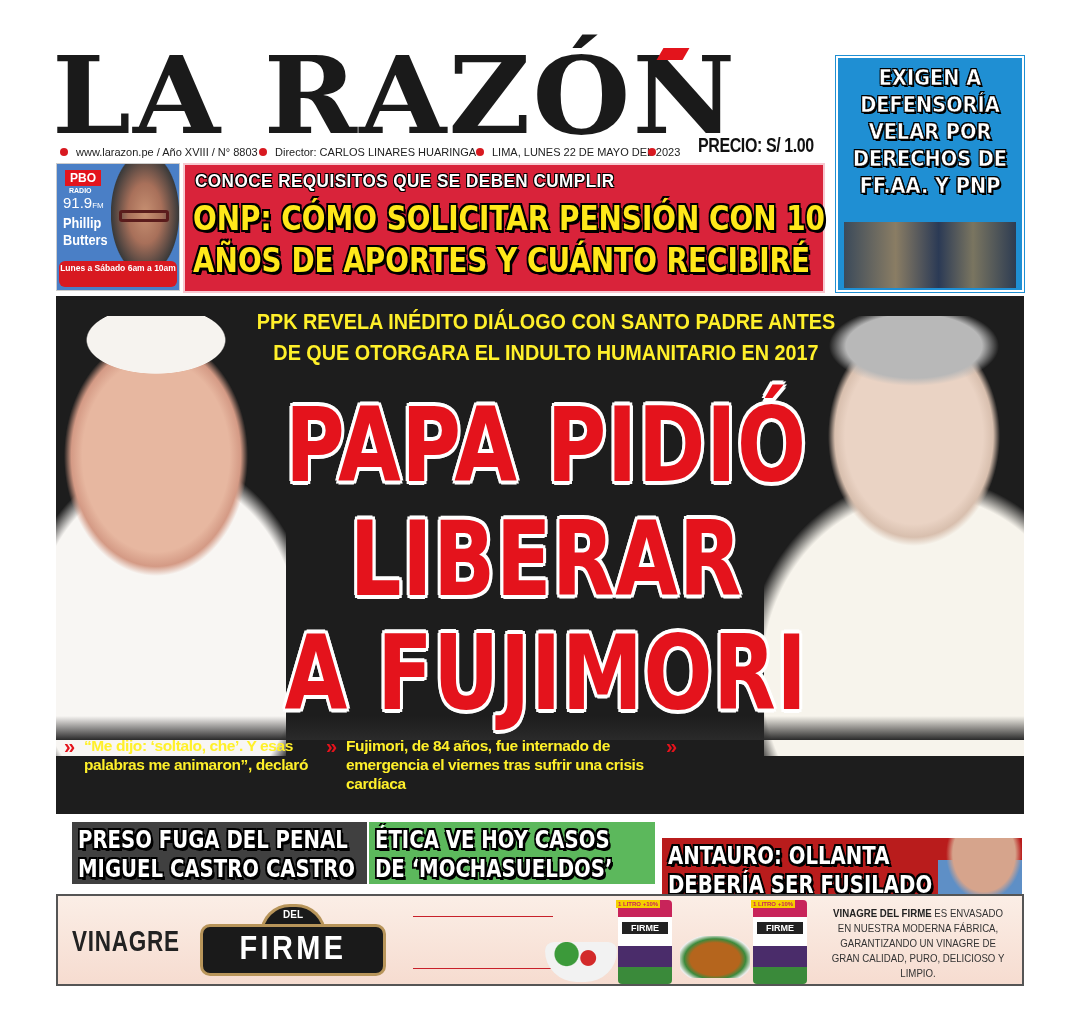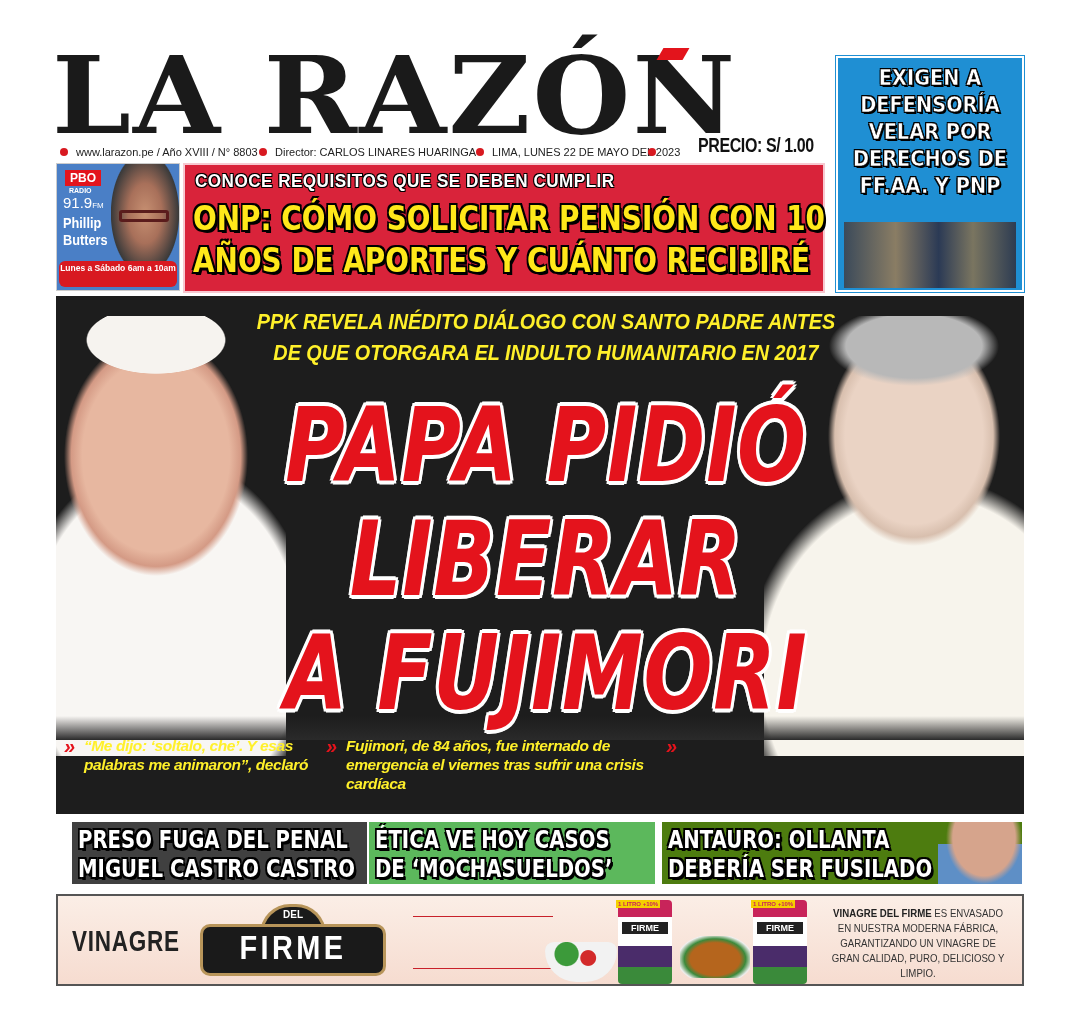--- a/index.html
+++ b/index.html
@@ -61,21 +61,21 @@
     text-shadow: 1px 1px 0 #000, -1px -1px 0 #000, 1px -1px 0 #000, -1px 1px 0 #000;
   }
   .red-box .headline {
     position: absolute; left: 8px; top: 32px; width: 630px;
     font-family: "DejaVu Sans", sans-serif; font-weight: 900; font-size: 34px; line-height: 42px;
     color: #ffe81a; white-space: nowrap; transform: scaleX(0.82); transform-origin: left top;
     text-shadow: 2px 2px 0 #000, -2px -2px 0 #000, 2px -2px 0 #000, -2px 2px 0 #000, 3px 3px 0 #000;
   }
 
   
-  .main-panel { left: 56px; top: 296px; width: 968px; height: 518px; background: #1d1d1d; overflow: hidden; font-style: italic; }
+  .main-panel { left: 56px; top: 296px; width: 968px; height: 518px; background: #1d1d1d; overflow: hidden; }
   .pope {
     position: absolute; left: 0; top: 20px; width: 230px; height: 440px;
     background:
       radial-gradient(ellipse 70px 34px at 100px 24px, #f6f3ef 0 98%, transparent 100%),
       radial-gradient(ellipse 92px 120px at 100px 140px, #e7b7a0 0 80%, #d49a85 92%, transparent 100%),
       radial-gradient(ellipse 150px 190px at 110px 330px, #f8f6f3 0 90%, transparent 100%);
   }
   .fujimori {
     position: absolute; right: 0; top: 20px; width: 260px; height: 440px;
     background:
@@ -106,21 +106,21 @@
   
   .box3 { top: 820px; height: 66px; border: 2px solid #fff; }
   .box3 .text {
     position: absolute; left: 6px; top: 4px; white-space: nowrap;
     font-family: "DejaVu Sans", sans-serif; font-weight: 900; font-size: 24px; line-height: 29px; color: #fff;
     transform: scaleX(0.82); transform-origin: left top;
     text-shadow: 2px 2px 0 #000, -2px -2px 0 #000, 2px -2px 0 #000, -2px 2px 0 #000, 3px 3px 0 #000;
   }
   .box-blue { left: 70px; width: 304px; background: #404040; }
   .box-green { left: 367px; width: 290px; background: #5cb85c; }
-  .box-pink { left: 660px; width: 364px; background: #4d7c0f; overflow: hidden; }
+  .box-pink { left: 660px; width: 364px; background: #b91c1c; overflow: hidden; margin-top: 16px; }
   .humala-photo { position: absolute; right: 0; top: -40px; width: 84px; height: 104px;
     background: radial-gradient(ellipse 38px 46px at 46px 56px, #d6a48c 0 82%, transparent 100%),
                 radial-gradient(ellipse 40px 20px at 46px 18px, #d8d8d8 0 80%, transparent 100%),
                 linear-gradient(#ffffff00 60%, #5e8fc6 60%); }
 
   
   .ad { left: 56px; top: 894px; width: 968px; height: 92px; border: 2px solid #555;
     background: linear-gradient(180deg, #fbeee6, #f6dcd0); }
   .ad .brand-word { position: absolute; left: 14px; top: 28px; font-family: "Liberation Sans", sans-serif; font-weight: 700; font-size: 30px; color: #222; transform: scaleX(0.75); transform-origin: left top; letter-spacing: 1px; }
   .ad .logo-plate { position: absolute; left: 142px; top: 28px; width: 186px; height: 52px; background: #1a1a1a; border: 3px solid #b8955a; border-radius: 10px; }

